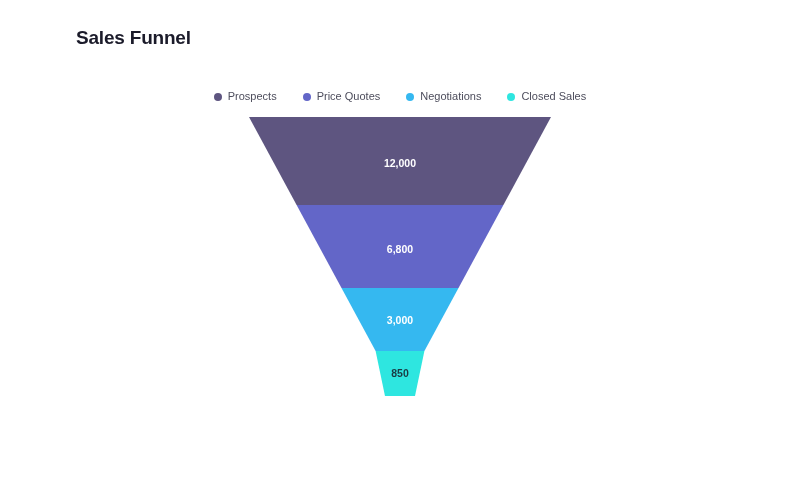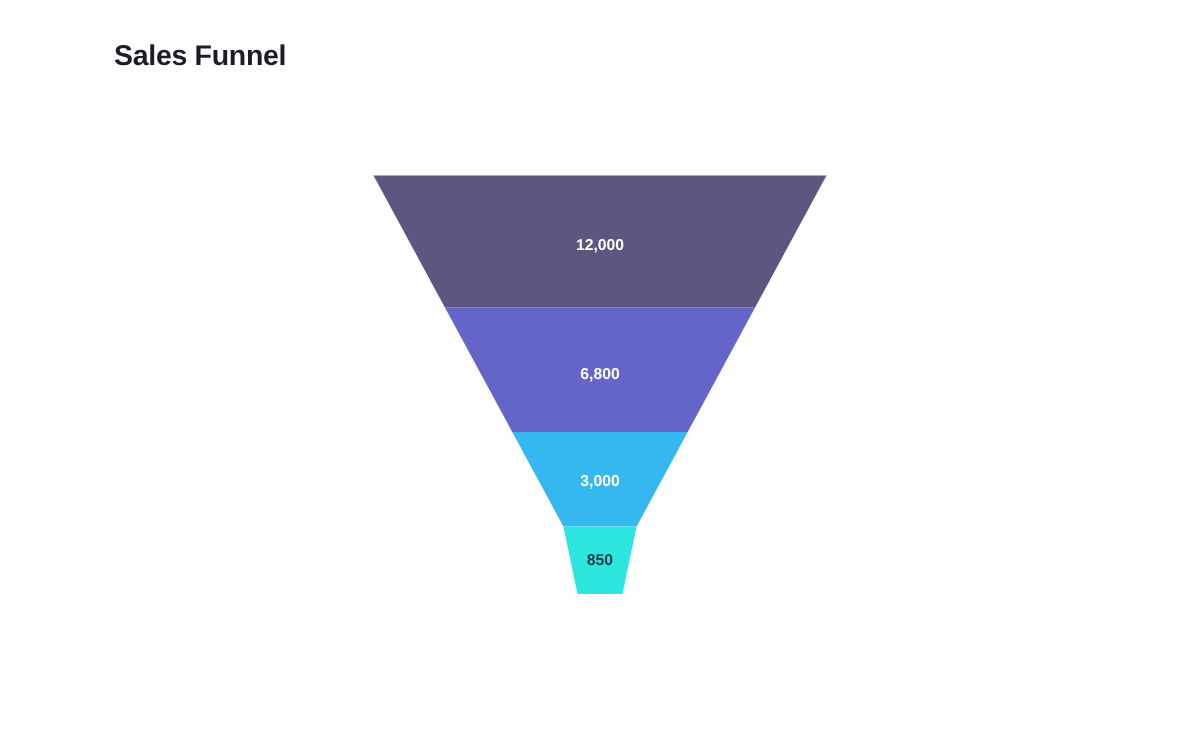--- a/index.html
+++ b/index.html
@@ -79,20 +79,43 @@
     dominant-baseline: middle;
   }
 </style>
 </head>
 <body>
 
 <div id="chart-root">
 
   <div class="chart-title">Sales Funnel</div>
 
+  <div class="legend">
+
+    <div class="legend-item">
+      <span class="legend-dot" style="background:#5E5580"></span>
+      <span class="legend-label">Prospects</span>
+    </div>
+
+    <div class="legend-item">
+      <span class="legend-dot" style="background:#6366C8"></span>
+      <span class="legend-label">Price Quotes</span>
+    </div>
+
+    <div class="legend-item">
+      <span class="legend-dot" style="background:#35B8F0"></span>
+      <span class="legend-label">Negotiations</span>
+    </div>
+
+    <div class="legend-item">
+      <span class="legend-dot" style="background:#2EE6E0"></span>
+      <span class="legend-label">Closed Sales</span>
+    </div>
+
+  </div>
 
   <div class="funnel-wrap">
     <svg class="funnel-svg" viewBox="0 0 800 500" xmlns="http://www.w3.org/2000/svg">
 
       <polygon fill="#5E5580" points="249,117 551,117 503.4,205 296.6,205"></polygon>
 
       <polygon fill="#6366C8" points="296.6,205 503.4,205 458.5,288 341.5,288"></polygon>
 
       <polygon fill="#35B8F0" points="341.5,288 458.5,288 424.4,351 375.6,351"></polygon>
 

